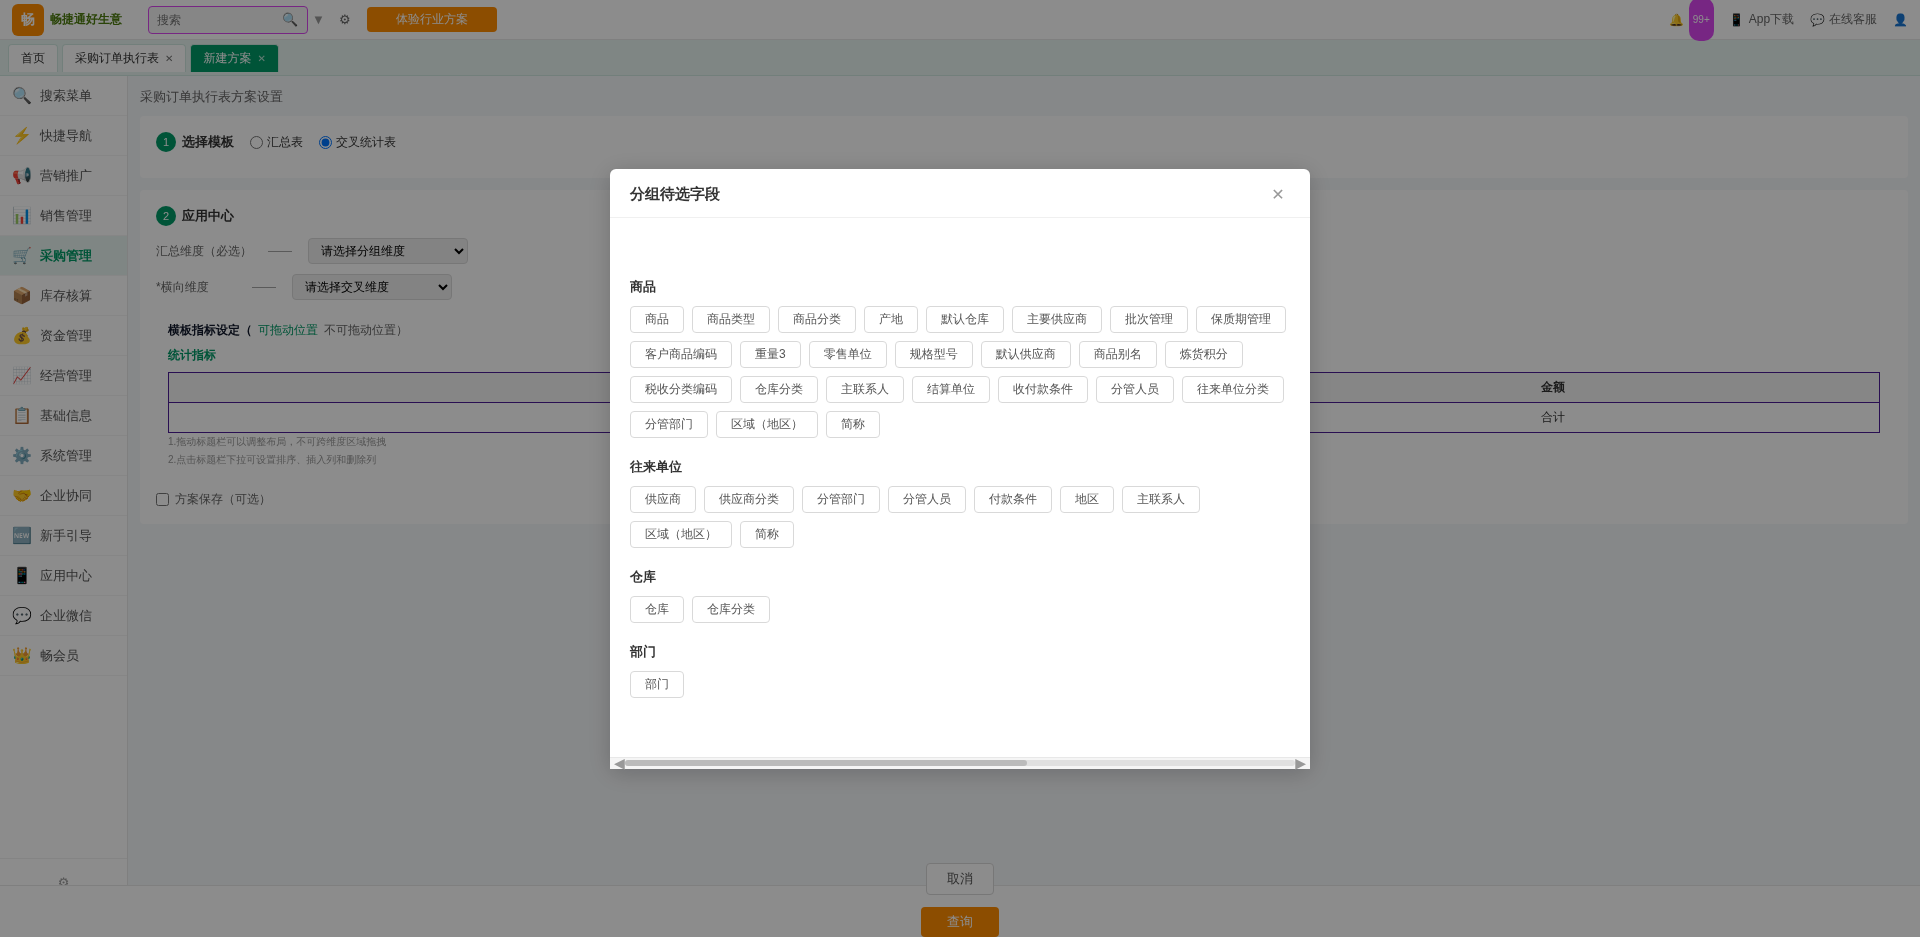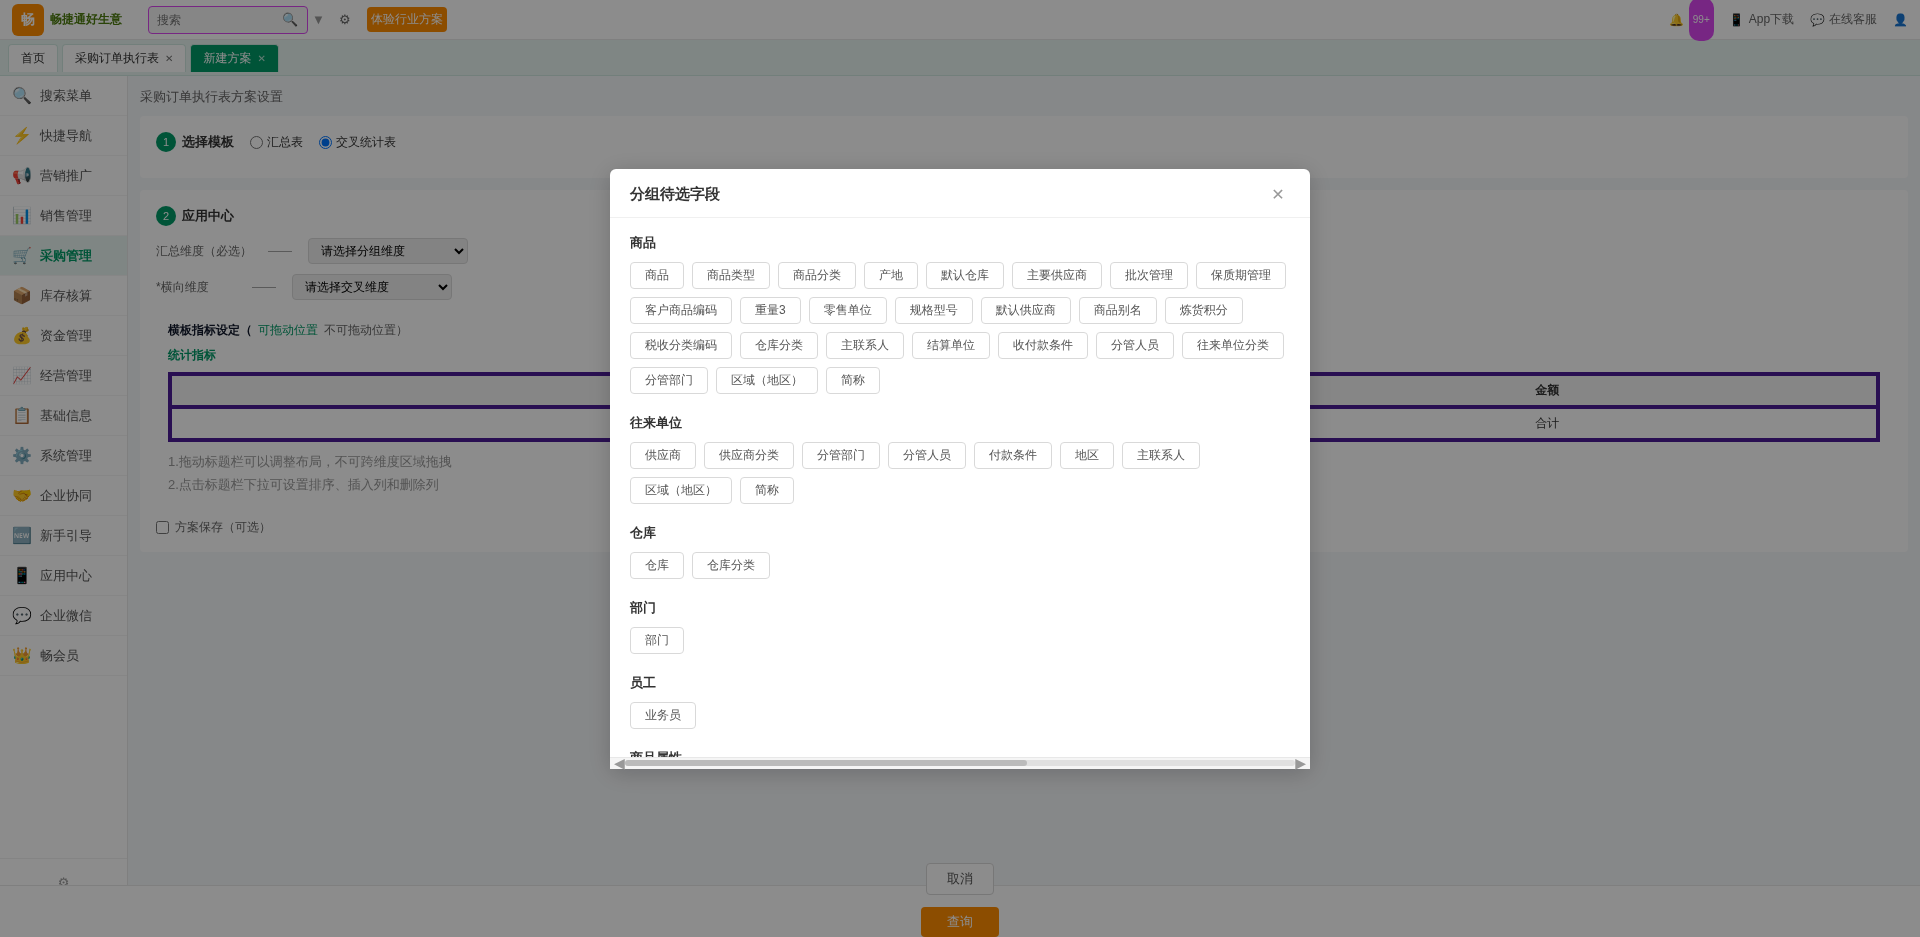--- a/index.html
+++ b/index.html
@@ -39,21 +39,21 @@
       margin-left: 8px;
     }
     .header-search input { border: none; background: transparent; outline: none; font-size: 12px; width: 100%; }
     .settings-btn {
       width: 28px; height: 28px;
       display: flex; align-items: center; justify-content: center;
       color: #666; cursor: pointer; margin-left: 6px;
     }
     .try-btn {
       background: #ff8c00; color: #fff; border: none; border-radius: 4px;
-      padding: 4px 4px; font-size: 12px; cursor: pointer; margin-left: 8px;
+      padding: 4px 29px; font-size: 12px; cursor: pointer; margin-left: 8px;
     }
     .header-right {
       margin-left: auto; display: flex; align-items: center; gap: 16px;
     }
     .header-right-item { display: flex; align-items: center; gap: 4px; font-size: 12px; color: #666; cursor: pointer; }
     .badge { background: #d946ef; color: #fff; border-radius: 10px; font-size: 10px; padding: 16px 4px; min-width: 16px; text-align: center; }
 
     
     .tab-bar {
       height: 36px; background: #e8f5f0;
@@ -119,20 +119,21 @@
 
     
     .modal {
       position: fixed; top: 50%; left: 50%;
       transform: translate(-50%, -50%);
       width: 700px; background: #fff;
       border-radius: 6px; z-index: 101;
       display: flex; flex-direction: column;
       max-height: 600px;
       box-shadow: 0 4px 24px rgba(0,0,0,0.2);
+      gap: 44px;
     }
     .modal-header {
       display: flex; align-items: center; justify-content: space-between;
       padding: 14px 20px 10px;
       border-bottom: 1px solid #f0f0f0;
       flex-shrink: 0;
     }
     .modal-title { font-size: 15px; font-weight: bold; color: #333; }
     .modal-close {
       cursor: pointer; font-size: 16px; color: #999;
@@ -196,26 +197,26 @@
     .sidebar-bottom-item {
       display: flex; align-items: center; justify-content: center;
       padding: 8px; cursor: pointer; color: #999;
     }
 
     
     .stats-section { background: #fff; border-radius: 4px; padding: 12px; margin-bottom: 10px; }
     .stats-title { font-size: 12px; color: #009966; margin-bottom: 8px; font-weight: bold; }
     .stats-table { width: 100%; border-collapse: collapse; font-size: 12px; }
     .stats-table th, .stats-table td {
-      border: 4px solid #4c1d95; padding: 6px 10px; text-align: center;
+      border: 1px solid #4c1d95; padding: 6px 10px; text-align: center;
     }
     .stats-table th { background: #f5f5f5; }
     .dropdown-cell { display: flex; align-items: center; justify-content: center; gap: 4px; }
 
-    .hint-text { font-size: 13px; color: #999; margin-top: 8px; line-height: 1.8; }
+    .hint-text { font-size: 10px; color: #999; line-height: 1.8; }
     .checkbox-label { display: flex; align-items: center; gap: 6px; font-size: 12px; color: #666; cursor: pointer; }
   </style>
 </head>
 <body>
 
 <div class="overlay"></div>
 
 <div class="top-header">
   <div class="logo-area">
     <div class="logo-icon">畅</div>

